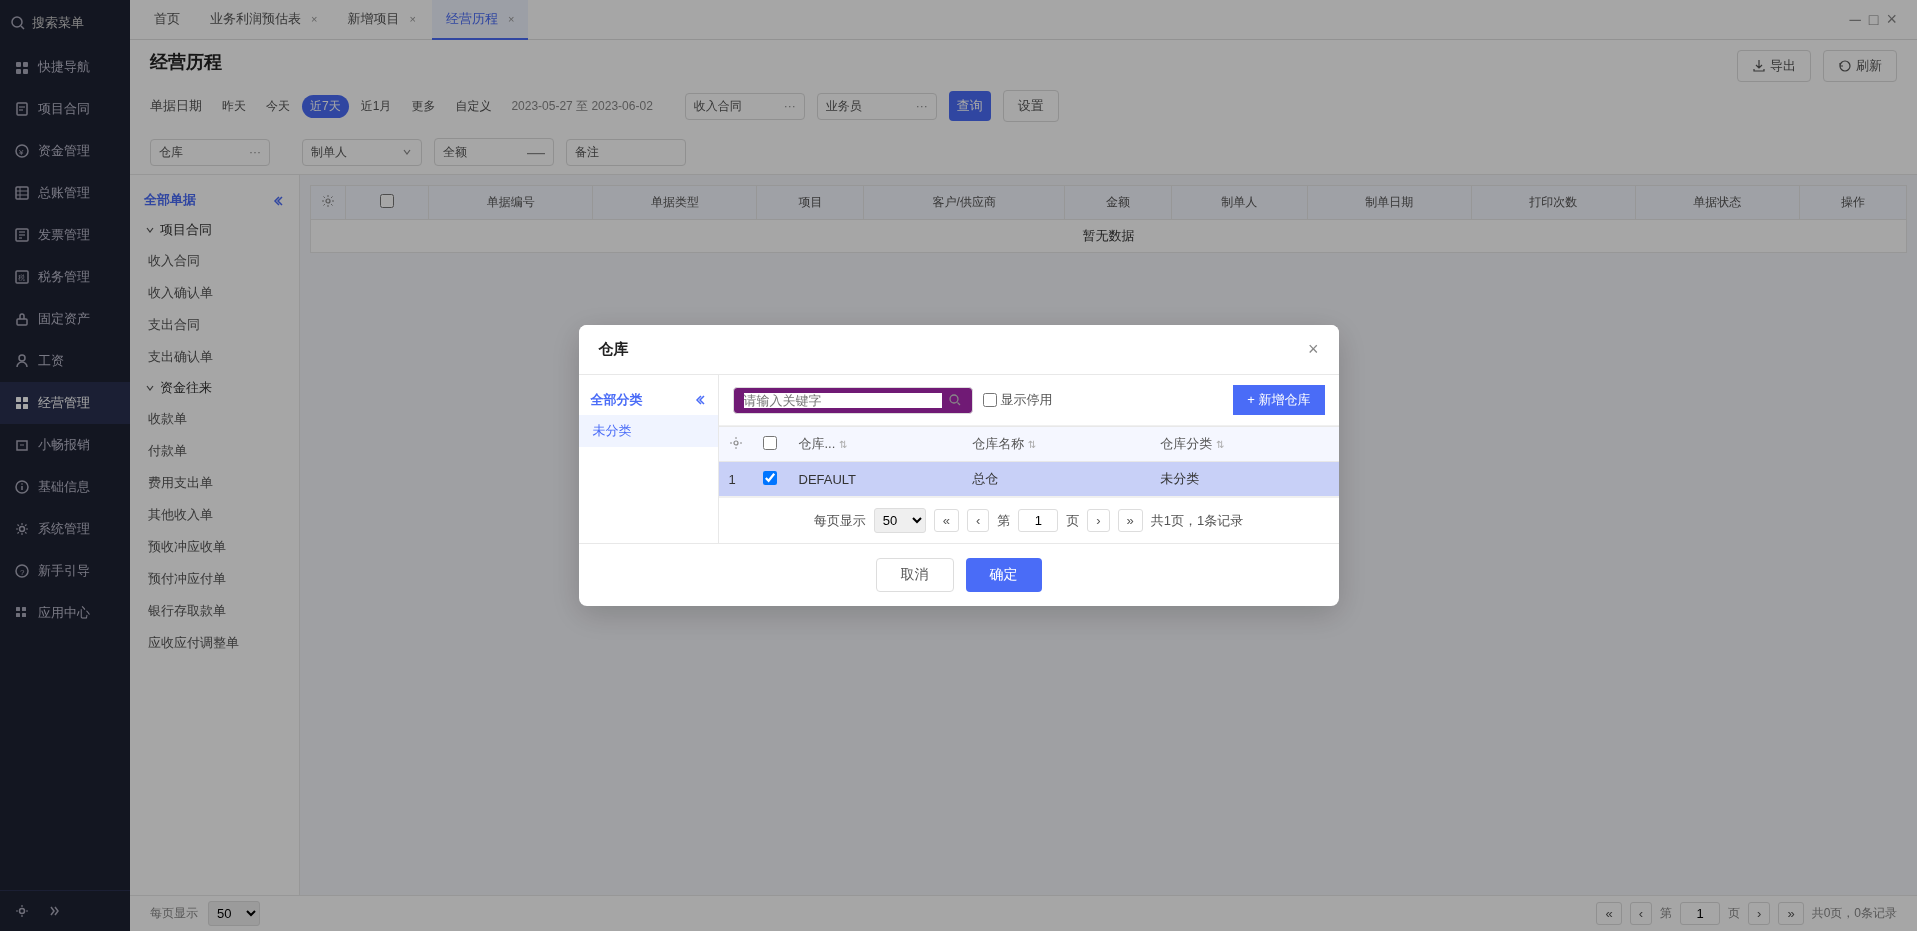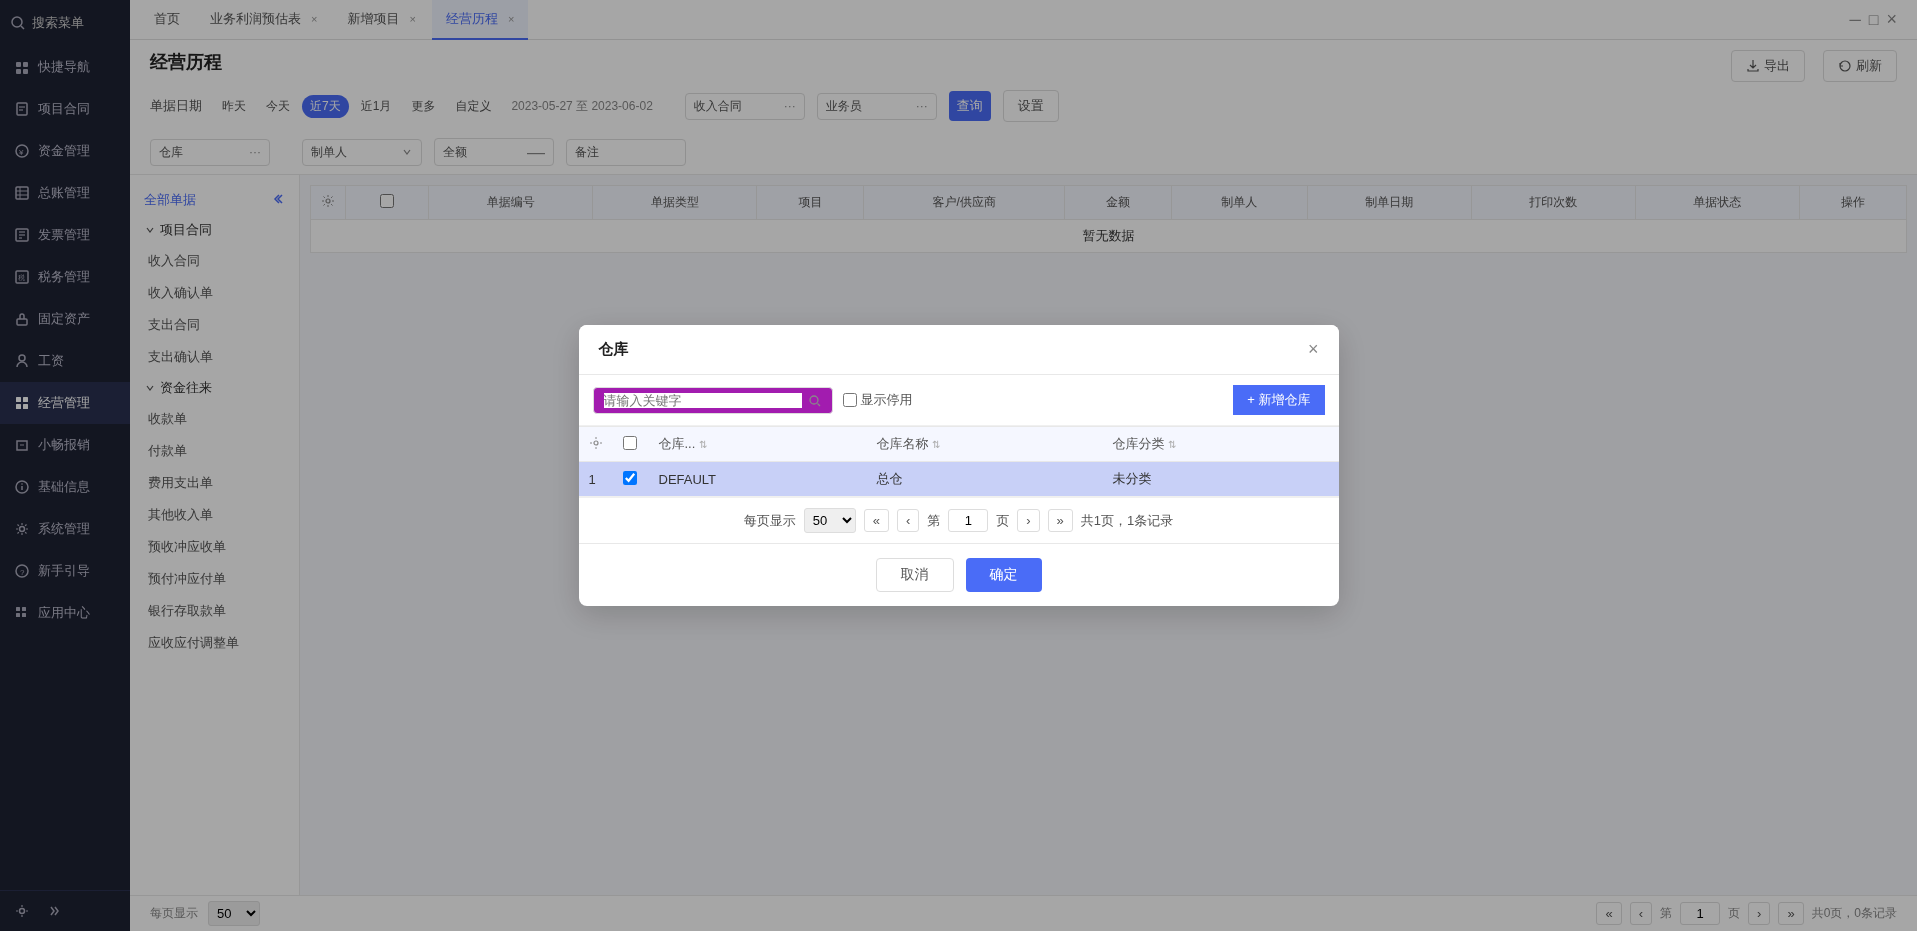--- a/index.html
+++ b/index.html
@@ -35,21 +35,21 @@
     .date-range { font-size: 12px; color: #888; }
     .filter-input { border: 1px solid #ddd; border-radius: 4px; padding: 4px 8px; font-size: 12px; color: #555; min-width: 120px; display: flex; align-items: center; justify-content: space-between; cursor: pointer; }
     .filter-input .dots { color: #888; }
     .btn-primary { background: #4a6cf7; color: #fff; border: none; border-radius: 4px; padding: 6px 8px; cursor: pointer; font-size: 13px; }
     .btn-default { background: #fff; color: #555; border: 1px solid #ddd; border-radius: 4px; padding: 6px 14px; cursor: pointer; font-size: 13px; display: flex; align-items: center; gap: 4px; }
     .second-row { display: flex; align-items: center; gap: 12px; padding: 8px 0; }
 
     
     .body-area { display: flex; flex: 1; overflow: hidden; }
     .sub-sidebar { width: 170px; background: #fff; border-right: 1px solid #e8e8e8; overflow-y: auto; padding: 10px 0; flex-shrink: 0; }
-    .sub-sidebar-header { display: flex; align-items: flex-start; justify-content: space-between; padding: 6px 14px; font-size: 13px; color: #4a6cf7; font-weight: 400; cursor: pointer; }
+    .sub-sidebar-header { display: flex; align-items: flex-end; justify-content: space-between; padding: 6px 14px; font-size: 13px; color: #4a6cf7; font-weight: 700; cursor: pointer; }
     .sub-sidebar-item { padding: 7px 18px; font-size: 13px; color: #555; cursor: pointer; }
     .sub-sidebar-group { padding: 6px 14px; font-size: 12px; color: #888; display: flex; align-items: center; gap: 4px; }
     .sub-sidebar-group.has-items { color: #333; font-size: 13px; font-weight: 500; }
 
     
     .table-area { flex: 1; background: #f5f6fa; overflow: auto; padding: 10px; }
     .data-table { width: 100%; background: #fff; border-radius: 4px; border-collapse: collapse; font-size: 12px; }
     .data-table th { background: #f5f7ff; border: 1px solid #e8e8e8; padding: 8px 10px; color: #555; font-weight: 500; white-space: nowrap; }
     .data-table td { border: 1px solid #e8e8e8; padding: 7px 10px; color: #333; white-space: nowrap; }
 
@@ -61,21 +61,21 @@
     .modal-header { display: flex; align-items: center; justify-content: space-between; padding: 14px 20px; border-bottom: 1px solid #e8e8e8; background: #fff; }
     .modal-title { font-size: 15px; font-weight: 600; color: #222; }
     .modal-close { cursor: pointer; color: #888; font-size: 18px; }
     .modal-body { display: flex; flex: 1; overflow: hidden; }
     .modal-left { width: 140px; border-right: 1px solid #e8e8e8; padding: 10px 0; background: #fff; overflow-y: auto; flex-shrink: 0; }
     .modal-left-header { display: flex; align-items: center; justify-content: space-between; padding: 6px 12px; font-size: 13px; color: #4a6cf7; font-weight: 600; cursor: pointer; }
     .modal-left-item { padding: 7px 14px; font-size: 13px; color: #555; cursor: pointer; }
     .modal-left-item.active { color: #4a6cf7; background: #f0f4ff; }
     .modal-right { flex: 1; display: flex; flex-direction: column; overflow: hidden; }
     .modal-toolbar { display: flex; align-items: center; gap: 10px; padding: 10px 14px; border-bottom: 1px solid #f0f0f0; }
-    .modal-search { border: 1px solid #ddd; border-radius: 4px; padding: 5px 10px; font-size: 13px; flex: 1; max-width: 240px; display: flex; align-items: flex-end; gap: 6px; background: #a21caf; }
+    .modal-search { border: 1px solid #ddd; border-radius: 4px; padding: 5px 10px; font-size: 13px; flex: 1; max-width: 240px; display: flex; align-items: flex-start; gap: 6px; background: #701a75; }
     .modal-search input { border: none; outline: none; font-size: 13px; flex: 1; color: #555; }
     .modal-checkbox { display: flex; align-items: center; gap: 4px; font-size: 13px; color: #555; }
     .modal-add-btn { margin-left: auto; background: #4a6cf7; color: #fff; border: none; border-radius: 0; padding: 6px 14px; font-size: 13px; cursor: pointer; display: flex; align-items: center; gap: 4px; }
     .modal-table-wrap { flex: 1; overflow: auto; }
     .modal-table { width: 100%; border-collapse: collapse; font-size: 13px; }
     .modal-table th { background: #f5f7ff; border-bottom: 1px solid #e8e8e8; border-top: 1px solid #e8e8e8; padding: 8px 10px; color: #555; font-weight: 500; white-space: nowrap; text-align: left; }
     .modal-table td { border-bottom: 1px solid #f0f0f0; padding: 8px 10px; color: #333; white-space: nowrap; }
     .modal-table tr.selected td { background: #c8d0f7; }
     .sort-icon { color: #aaa; font-size: 10px; cursor: pointer; }
     .modal-footer-bar { display: flex; align-items: center; justify-content: center; padding: 10px 14px; border-top: 1px solid #f0f0f0; gap: 8px; font-size: 13px; color: #555; }
@@ -250,21 +250,21 @@
     <div style="margin-left:auto;display:flex;gap:8px;align-items:center;padding-right:10px;">
       <span style="cursor:pointer;color:#888;font-size:16px;">─</span>
       <span style="cursor:pointer;color:#888;font-size:16px;">□</span>
       <span style="cursor:pointer;color:#888;font-size:18px;">×</span>
     </div>
   </div>
 
   <div class="content-header">
     <div style="display:flex;align-items:center;justify-content:space-between;">
       <div class="page-title">经营历程</div>
-      <div style="display:flex;gap:18px;">
+      <div style="display:flex;gap:12px;">
         <button class="btn-default">
           <svg width="14" height="14" viewBox="0 0 14 14">
               <path d="M7 1v8M4 6l3 3 3-3M2 10v2h10v-2" stroke="#555" stroke-width="1.2" fill="none"></path>
             </svg>
           <span>导出</span>
         </button>
         <button class="btn-default">
           <svg width="14" height="14" viewBox="0 0 14 14">
               <path d="M2 7a5 5 0 1010 0 5 5 0 00-10 0M2 4V7h3" stroke="#555" stroke-width="1.2" fill="none"></path>
             </svg>
@@ -405,20 +405,32 @@
 <div class="overlay">
   <div class="modal">
 
     <div class="modal-header">
       <span class="modal-title">仓库</span>
       <span class="modal-close">×</span>
     </div>
 
     <div class="modal-body">
 
+      <div class="modal-left">
+        <div class="modal-left-header">
+          <span>全部分类</span>
+          <svg width="14" height="14" viewBox="0 0 14 14">
+              <path d="M9 3l-4 4 4 4" stroke="#4a6cf7" stroke-width="1.5" fill="none"></path>
+              <path d="M12 3l-4 4 4 4" stroke="#4a6cf7" stroke-width="1.5" fill="none"></path>
+            </svg>
+        </div>
+        <div class="modal-left-item active">
+          <span>未分类</span>
+        </div>
+      </div>
 
       <div class="modal-right">
 
         <div class="modal-toolbar">
           <div class="modal-search">
             <input type="text" placeholder="请输入关键字" style="">
             <svg width="14" height="14" viewBox="0 0 14 14">
                 <circle cx="6" cy="6" r="4" stroke="#888" stroke-width="1.3" fill="none"></circle>
                 <line x1="9.5" y1="9.5" x2="12" y2="12" stroke="#888" stroke-width="1.3"></line>
               </svg>

